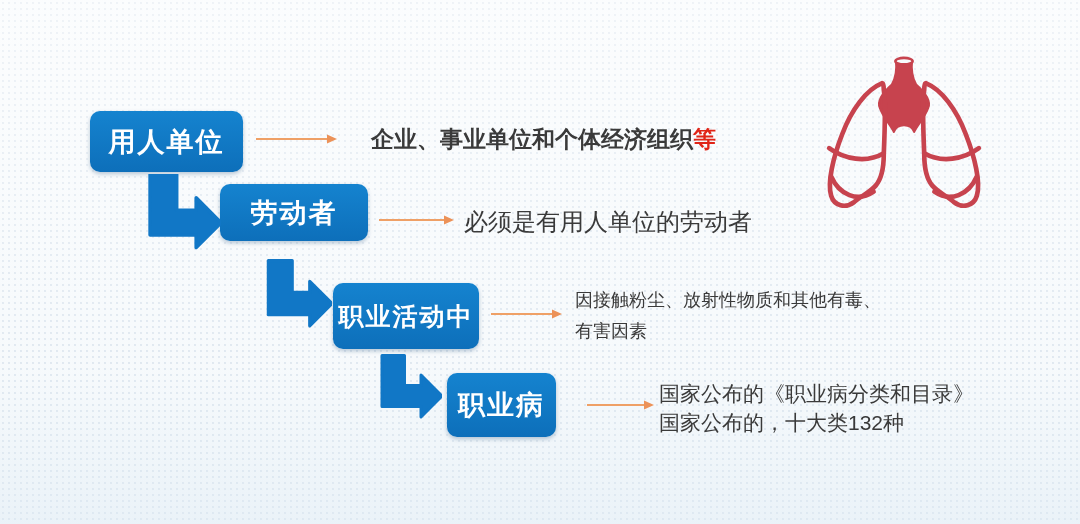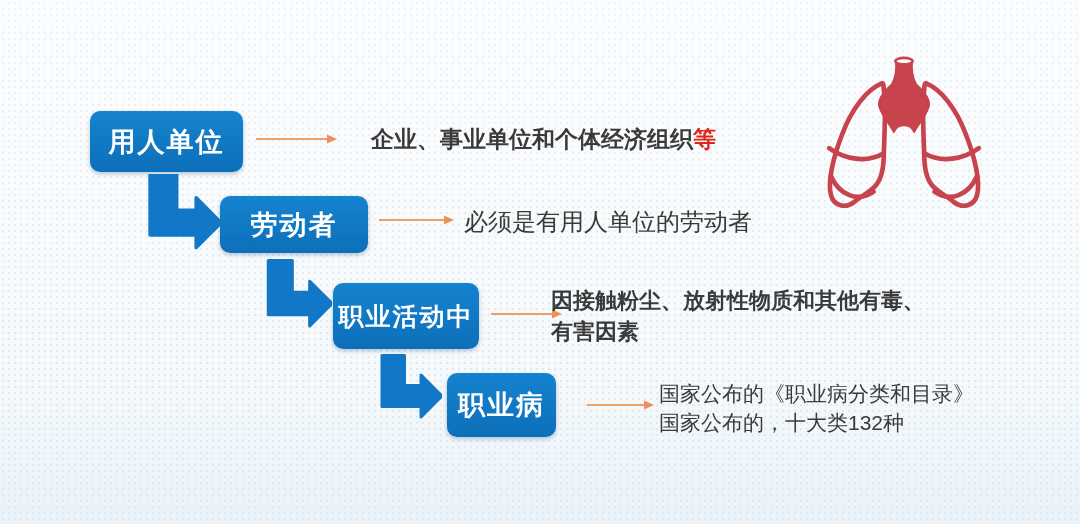--- a/index.html
+++ b/index.html
@@ -19,42 +19,42 @@
   }
   .box{
     position:absolute;
     border-radius:10px;
     background:linear-gradient(180deg,#1583cf 0%,#0d6fba 100%);
     box-shadow:0 2px 4px rgba(10,60,110,.28);
     display:flex;align-items:center;justify-content:center;
     color:#ffffff;font-weight:bold;letter-spacing:2px;
   }
   .b0{left:90px;top:111px;width:153px;height:61px;font-size:27px;}
-  .b1{left:220px;top:196px;width:148px;height:57px;font-size:27px;}
+  .b1{left:220px;top:184px;width:148px;height:57px;font-size:27px;}
   .b2{left:333px;top:283px;width:146px;height:66px;font-size:25px;}
   .b3{left:447px;top:373px;width:109px;height:64px;font-size:27px;}
   .elbow{position:absolute;}
   .e0{left:143px;top:174px;width:78px;height:76px;}
   .e1{left:262px;top:257px;width:70px;height:74px;}
   .e2{left:376px;top:352px;width:66px;height:70px;}
   .conn{position:absolute;}
   .c0{left:255px;top:132px;}
   .c1{left:378px;top:213px;}
   .c2{left:490px;top:307px;}
   .c3{left:586px;top:398px;}
   .desc{
     position:absolute;
     color:#3a3a3a;
     font-weight:500;
   }
   .desc span{display:block;}
   .desc .inline{display:inline;}
   .d0{left:371px;top:124px;font-size:23px;line-height:30px;font-weight:bold;}
   .d1{left:464px;top:207px;font-size:24px;line-height:29px;}
-  .d2{left:551px;top:285px;font-size:22px;line-height:31px;width:410px;font-weight:bold;}
+  .d2{left:575px;top:285px;font-size:18px;line-height:31px;width:410px;}
   .d3{left:659px;top:379px;font-size:21px;line-height:29px;width:320px;}
   .hl{color:#e02417;}
   .lungs{position:absolute;left:818px;top:54px;width:172px;height:156px;}
 </style>
 </head>
 <body>
 
 <div class="slide">
 
   <div class="box b0">

